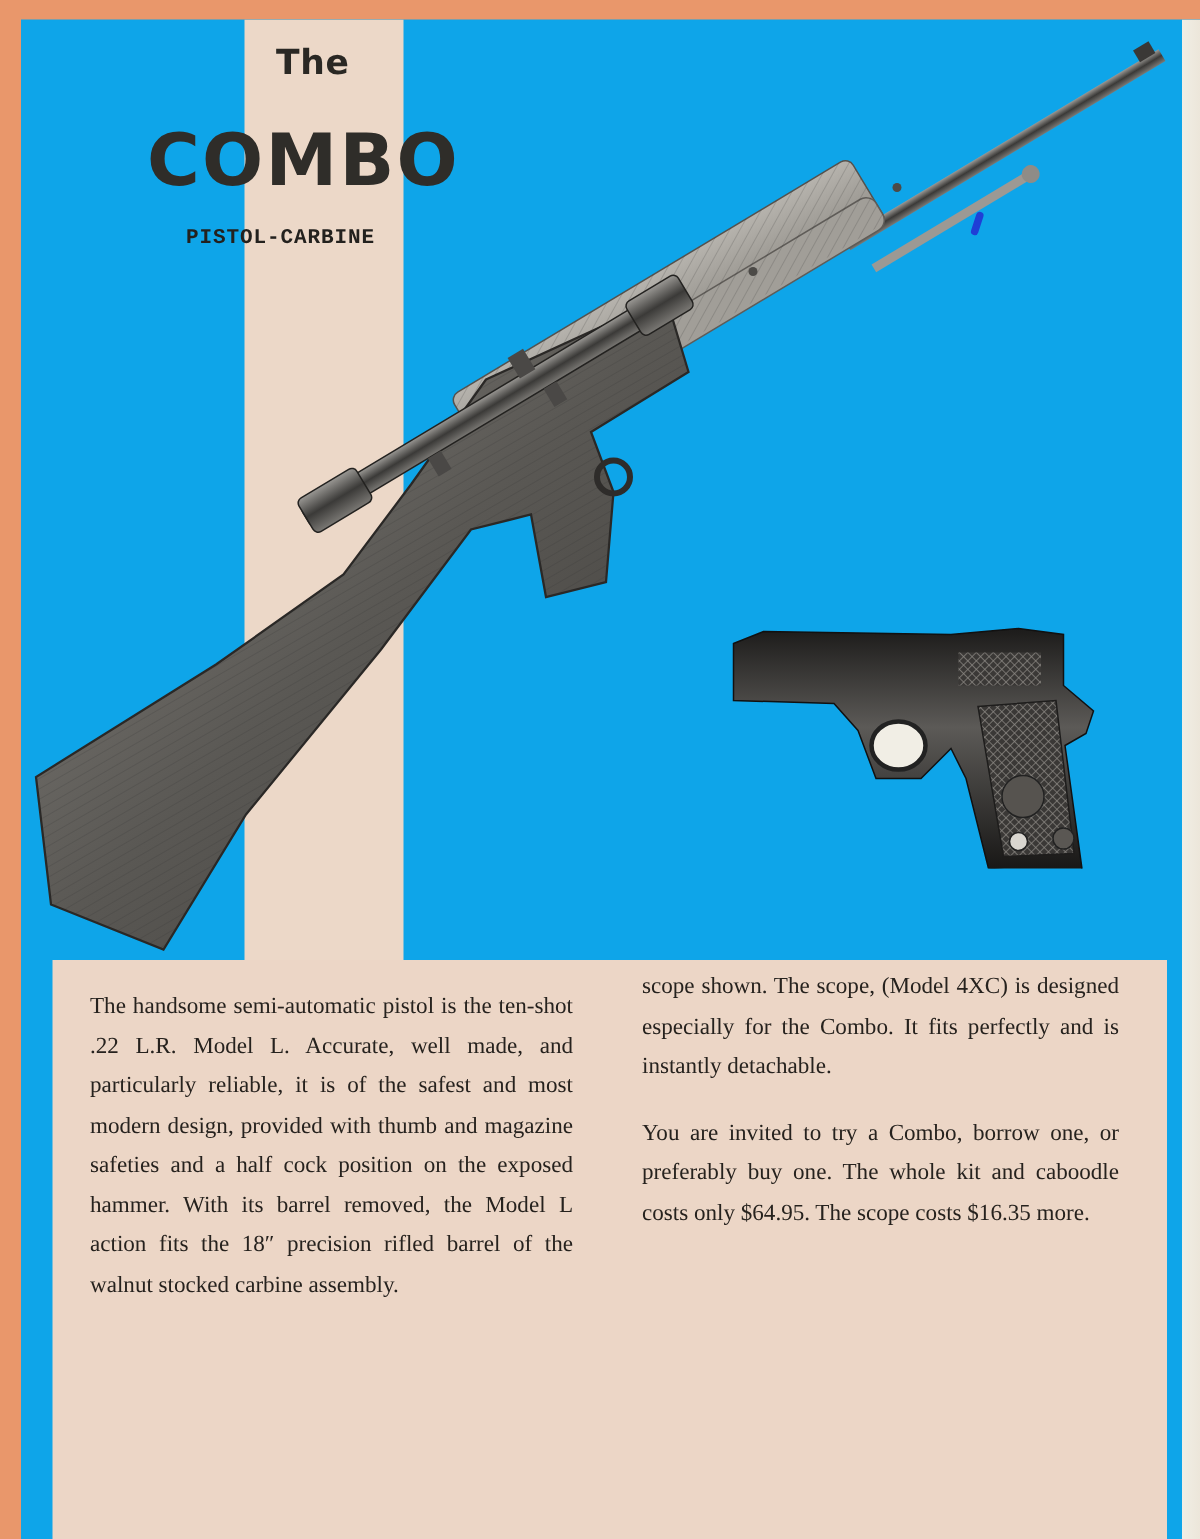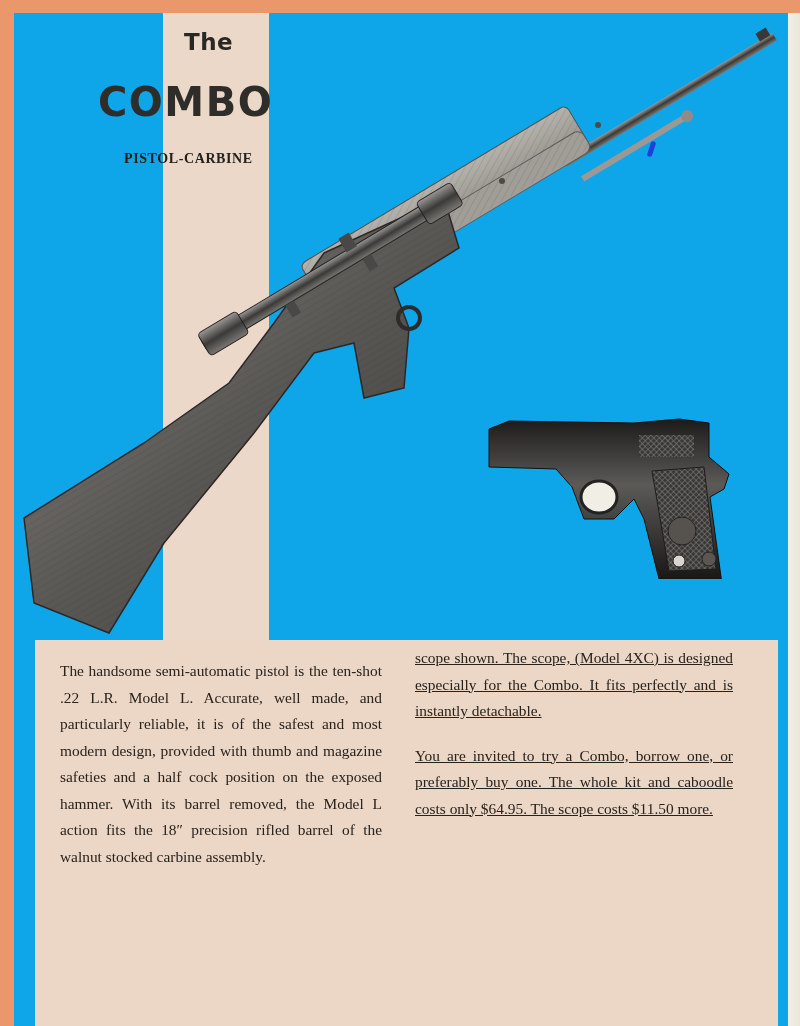--- a/index.html
+++ b/index.html
@@ -1,28 +1,28 @@
 <!DOCTYPE html>
 <html><head>
 <meta charset="utf-8">
 <style>
   html, body { margin:0; padding:0; }
   body { width:800px; height:1026px; overflow:hidden; background:#e9976b; position:relative; font-family:"Liberation Serif", serif; }
   .paper { position:absolute; left:14px; top:13px; width:786px; height:1013px; background:#0ea5e9; overflow:hidden; }
   .stripe { position:absolute; left:149px; top:0; width:106px; height:640px; background:#ecd8c8; }
   .paper-right-edge { position:absolute; right:0; top:0; width:12px; height:1013px; background:linear-gradient(90deg,#f1eee5,#ece6da); }
   .title-the { position:absolute; left:170px; top:16px; font-family:"DejaVu Sans", sans-serif; font-weight:bold; font-size:23px; color:#2a2824; letter-spacing:0.5px; }
-  .title-combo { position:absolute; left:84px; top:66px; font-family:"DejaVu Sans", sans-serif; font-weight:bold; font-size:40px; color:#2f2d29; letter-spacing:1.5px; }
-  .title-sub { position:absolute; left:110px; top:138px; font-family:Liberation Serif, serif; font-weight:bold; font-size:14px; color:#23211e; letter-spacing:0.6px; }
+  .title-combo { position:absolute; left:84px; top:66px; font-family:"DejaVu Sans", sans-serif; font-weight:bold; font-size:48px; color:#2f2d29; letter-spacing:1.5px; }
+  .title-sub { position:absolute; left:110px; top:138px; font-family:Liberation Mono, monospace; font-weight:bold; font-size:14px; color:#23211e; letter-spacing:0.6px; }
   .art { position:absolute; left:0; top:0; }
   .text-panel { position:absolute; left:21px; top:627px; width:743px; height:400px; background:#ecd6c6; }
   .col { position:absolute; top:18px; font-size:15.4px; line-height:26.5px; color:#26221e; }
   .col p { margin:0 0 18px 0; text-align:justify; text-align-last:left; }
   .col-left { left:25px; width:322px; }
-  .col-right { left:380px; width:318px; top:5px;text-decoration:underline; }
+  .col-right { left:393px; width:318px; top:5px; }
   .pen-mark { position:absolute; left:635px; top:128px; width:5px; height:16px; background:#1f3fd6; border-radius:3px; transform:rotate(18deg); }
 </style>
 </head>
 <body>
 
 <div class="paper">
   <div class="stripe"></div>
   <div class="paper-right-edge"></div>
 
   <div class="title-the">The</div>
@@ -107,16 +107,16 @@
     <circle cx="225" cy="150" r="7" fill="#5a5753" stroke="#222"></circle>
     <circle cx="195" cy="152" r="6" fill="#d9d6d0" stroke="#222"></circle>
   </svg>
 
   <div class="text-panel">
     <div class="col col-left">
       <p>The handsome semi-automatic pistol is the ten-shot .22 L.R. Model L. Accurate, well made, and particularly reliable, it is of the safest and most modern design, provided with thumb and magazine safeties and a half cock position on the exposed hammer. With its barrel removed, the Model L action fits the 18″ precision rifled barrel of the walnut stocked carbine assembly.</p>
     </div>
     <div class="col col-right">
       <p>scope shown. The scope, (Model 4XC) is designed especially for the Combo. It fits perfectly and is instantly detachable.</p>
-      <p>You are invited to try a Combo, borrow one, or preferably buy one. The whole kit and caboodle costs only $64.95. The scope costs $11.50 more.</p>
+      <p>You are invited to try a Combo, borrow one, or preferably buy one. The whole kit and caboodle costs only $64.95. The scope costs $16.35 more.</p>
     </div>
   </div>
 </div>
 
 </body></html>

